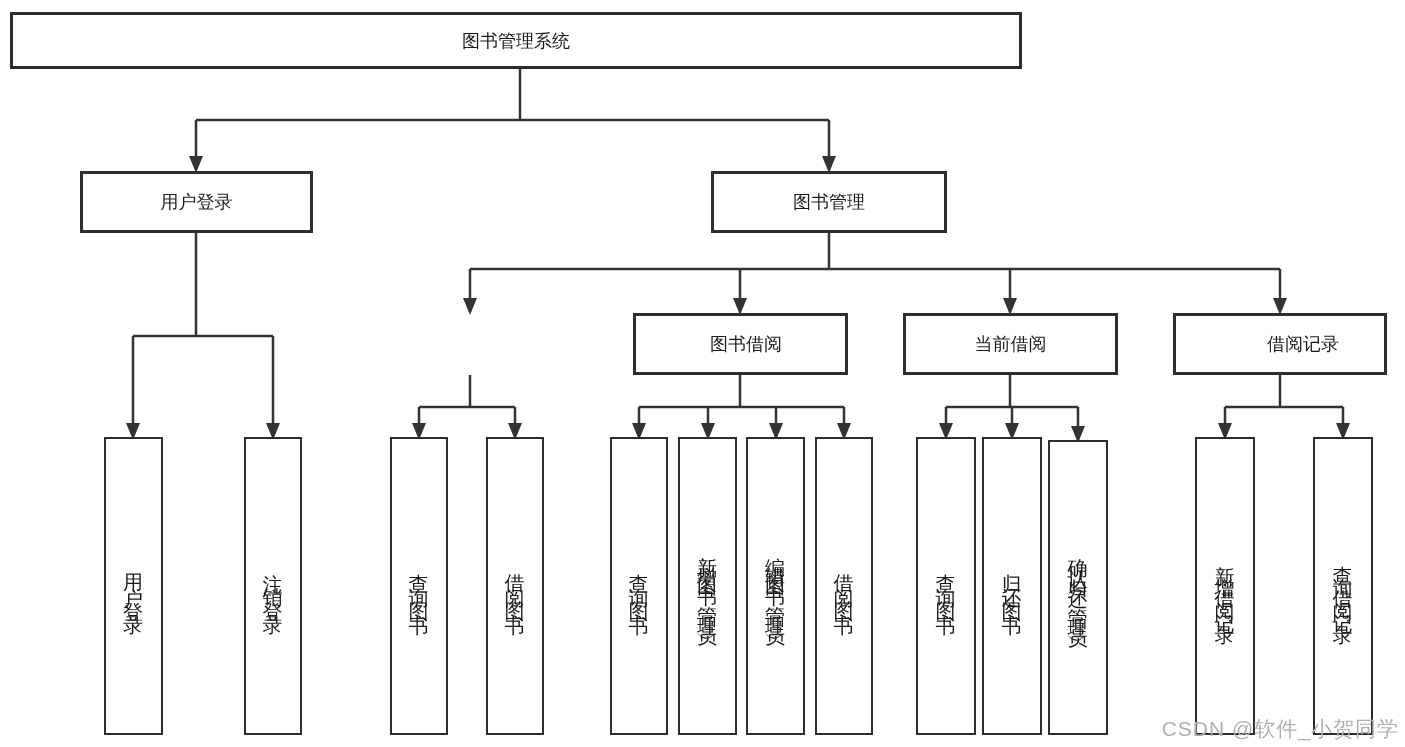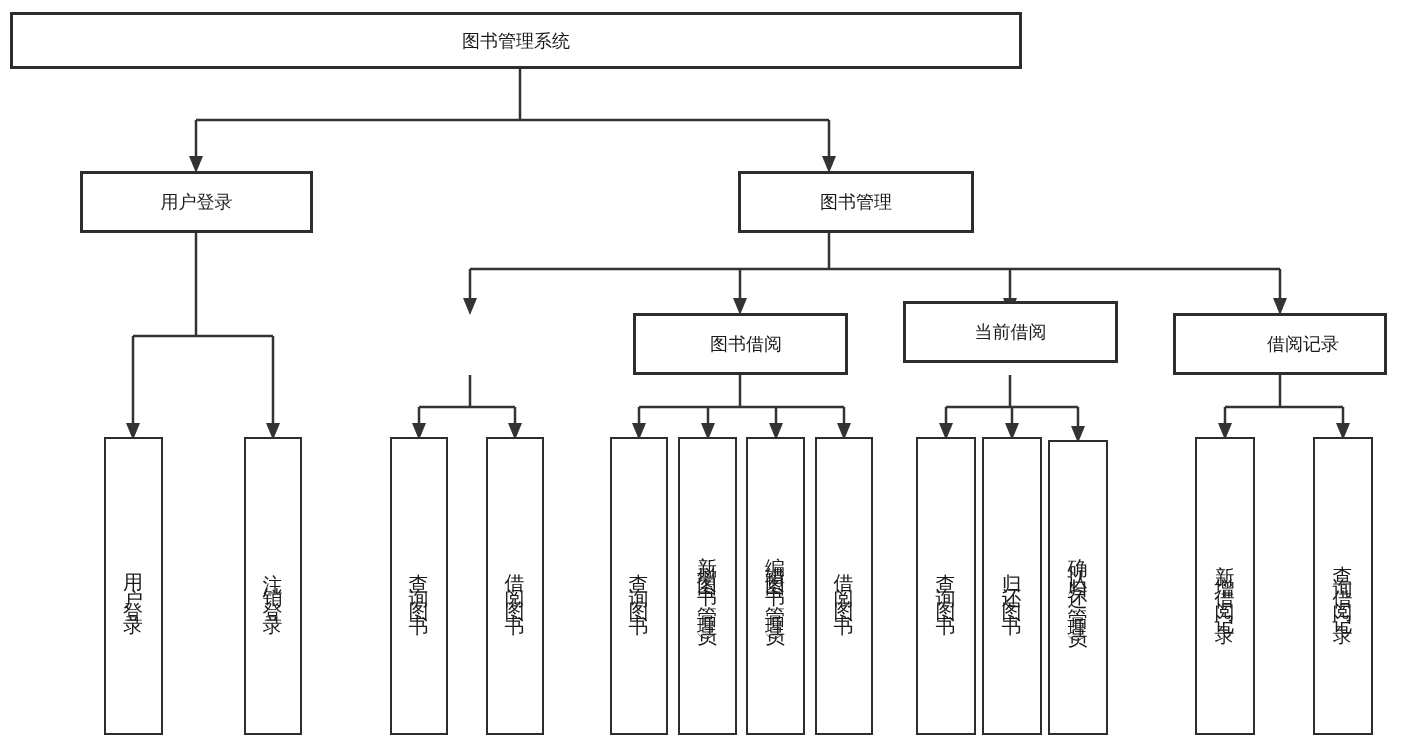--- a/index.html
+++ b/index.html
@@ -108,38 +108,39 @@
       <path d="M1012 440 L1005 423 H1019 Z"></path>
       <path d="M1078 443 L1071 426 H1085 Z"></path>
       <path d="M1225 440 L1218 423 H1232 Z"></path>
       <path d="M1343 440 L1336 423 H1350 Z"></path>
     </g>
   </svg>
 
   <div class="node" style="left:10px; top:12px; width:1012px; height:57px;">图书管理系统</div>
 
   <div class="node" style="left:80px; top:171px; width:233px; height:62px;">用户登录</div>
-  <div class="node" style="left:738px; top:171px; width:236px; height:62px;">图书管理</div>
+  <div class="node" style="left:711px; top:171px; width:236px; height:62px;">图书管理</div>
 
   <div class="node" style="left:633px; top:313px; width:215px; height:62px;padding-left:11px;">图书借阅</div>
-  <div class="node" style="left:903px; top:301px; width:215px; height:62px;">当前借阅</div>
+  <div class="node" style="left:903px; top:313px; width:215px; height:62px;">当前借阅</div>
   <div class="node" style="left:1173px; top:313px; width:214px; height:62px;padding-left:46px;">借阅记录</div>
 
   <div class="node leaf ls-4" style="left:104px; top:437px; width:59px; height:298px;">用户登录</div>
   <div class="node leaf ls-4" style="left:244px; top:437px; width:58px; height:298px;">注销登录</div>
 
   <div class="node leaf ls-4" style="left:390px; top:437px; width:58px; height:298px;">查询图书</div>
   <div class="node leaf ls-4" style="left:486px; top:437px; width:58px; height:298px;">借阅图书</div>
 
   <div class="node leaf ls-4" style="left:610px; top:437px; width:58px; height:298px;">查询图书</div>
   <div class="node leaf ls-9" style="left:678px; top:437px; width:59px; height:298px;">新增图书（管理员）</div>
   <div class="node leaf ls-9" style="left:746px; top:437px; width:59px; height:298px;">编辑图书（管理员）</div>
   <div class="node leaf ls-4" style="left:815px; top:437px; width:58px; height:298px;">借阅图书</div>
 
   <div class="node leaf ls-4" style="left:916px; top:437px; width:60px; height:298px;">查询图书</div>
   <div class="node leaf ls-4" style="left:982px; top:437px; width:60px; height:298px;">归还图书</div>
   <div class="node leaf ls-9" style="left:1048px; top:440px; width:60px; height:295px;">确认归还（管理员）</div>
 
   <div class="node leaf ls-6" style="left:1195px; top:437px; width:60px; height:298px;">新增借阅记录</div>
   <div class="node leaf ls-6" style="left:1313px; top:437px; width:60px; height:298px;">查询借阅记录</div>
 
+  <div class="watermark">CSDN @软件_小贺同学</div>
 
 </div>
 
 </body></html>

